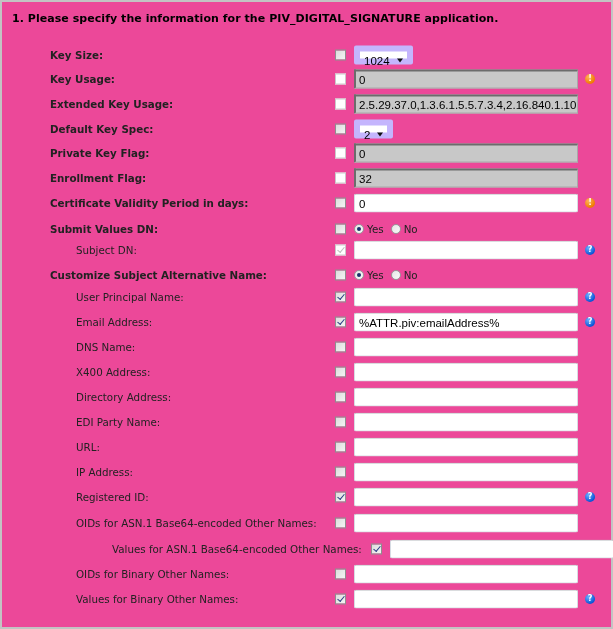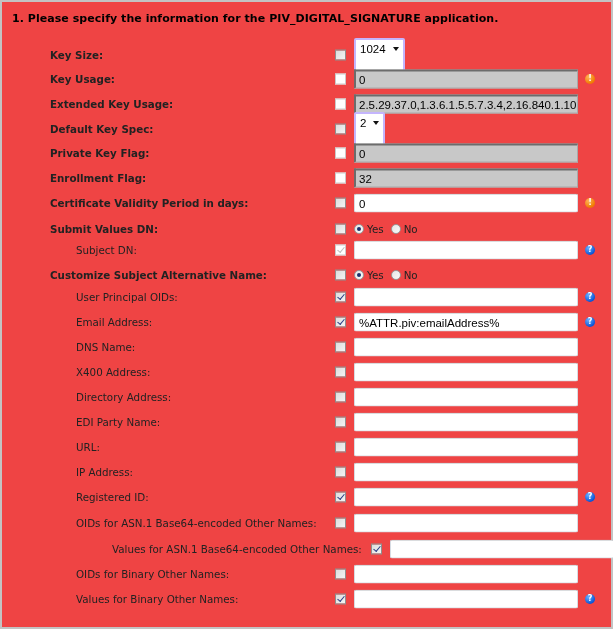--- a/index.html
+++ b/index.html
@@ -1,19 +1,19 @@
 <!DOCTYPE html>
 <html><head>
 <meta charset="utf-8">
 <style>
   html, body { margin:0; padding:0; background:#ffffff; }
   body { width:613px; height:629px; overflow:hidden; font-family:"DejaVu Sans", sans-serif; }
   .frame {
     position:absolute; left:0; top:0; width:609px; height:625px;
-    border:2px solid #c3c3c3; background:#ef4444;
+    border:2px solid #c3c3c3; background:#ec4899;
   }
   .title {
     position:absolute; left:10px; top:10px;
     font-size:11px; font-weight:bold; color:#000;
     letter-spacing:0.05px;
   }
   .row { position:absolute; left:0; width:609px; height:25px; }
   .label {
     position:absolute; top:50%; transform:translateY(-50%);
     font-size:10.3px; color:#222; white-space:nowrap;
@@ -38,21 +38,21 @@
     border:1px solid #d7dce3; border-top-color:#b5b8bd; border-radius:2px;
     background:#fff; font-family:"Liberation Sans", sans-serif; font-size:11.5px;
     color:#000; padding:2px 4px; line-height:14px; white-space:nowrap; overflow:hidden;
   }
   .tin.ro {
     background:#c8c8c8; border:1px solid #a8a8a8; border-top:2px solid #6c6c6c; border-left:2px solid #6c6c6c;
     border-radius:0; padding:1px 3px;
   }
   .sel {
     position:absolute; left:352px; top:50%; transform:translateY(-50%);
-    height:34px; box-sizing:border-box; border:2px solid #c4b5fd; border-radius:2px;
+    height:19px; box-sizing:border-box; border:6px solid #c4b5fd; border-radius:2px;
     background:#fff; font-family:"Liberation Sans", sans-serif; font-size:11.5px;
     padding:2px 4px; line-height:14px; white-space:nowrap;
   }
   .sel .arrow {
     display:inline-block; width:0; height:0; margin-left:7px; vertical-align:middle;
     border-left:3.5px solid transparent; border-right:3.5px solid transparent; border-top:4px solid #111;
   }
   .ico {
     position:absolute; left:583px; top:50%; transform:translateY(-50%);
     width:10px; height:10px; border-radius:50%;
@@ -126,21 +126,21 @@
         <span class="cb checked disabled"></span>
         <div class="tin"></div>
         <span class="ico help">?</span>
       </div>
       <div class="row" style="top: 260px;">
         <span class="label l1">Customize Subject Alternative Name:</span>
         <span class="cb"></span>
         <span class="radios"><span class="ropt"><span class="radio on"></span><span>Yes</span></span><span class="ropt"><span class="radio"></span><span>No</span></span></span>
       </div>
       <div class="row" style="top: 282px;">
-        <span class="label l2">User Principal OIDs:</span>
+        <span class="label l2">User Principal Name:</span>
         <span class="cb checked"></span>
         <div class="tin"></div>
         <span class="ico help">?</span>
       </div>
       <div class="row" style="top: 307px;">
         <span class="label l2">Email Address:</span>
         <span class="cb checked"></span>
         <div class="tin">%ATTR.piv:emailAddress%</div>
         <span class="ico help">?</span>
       </div>

